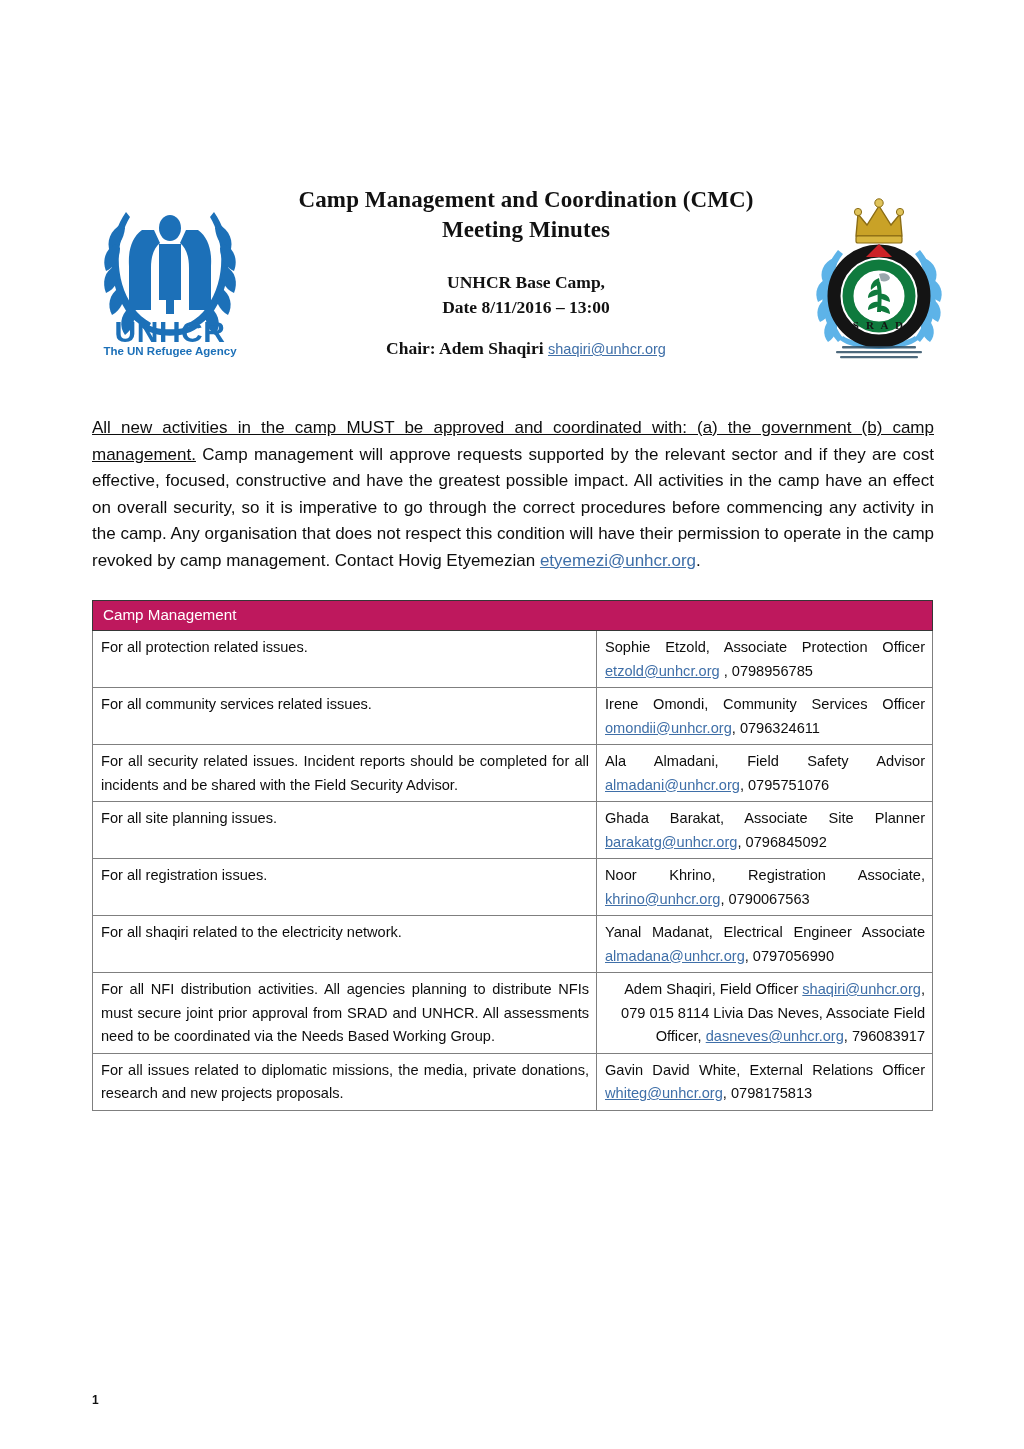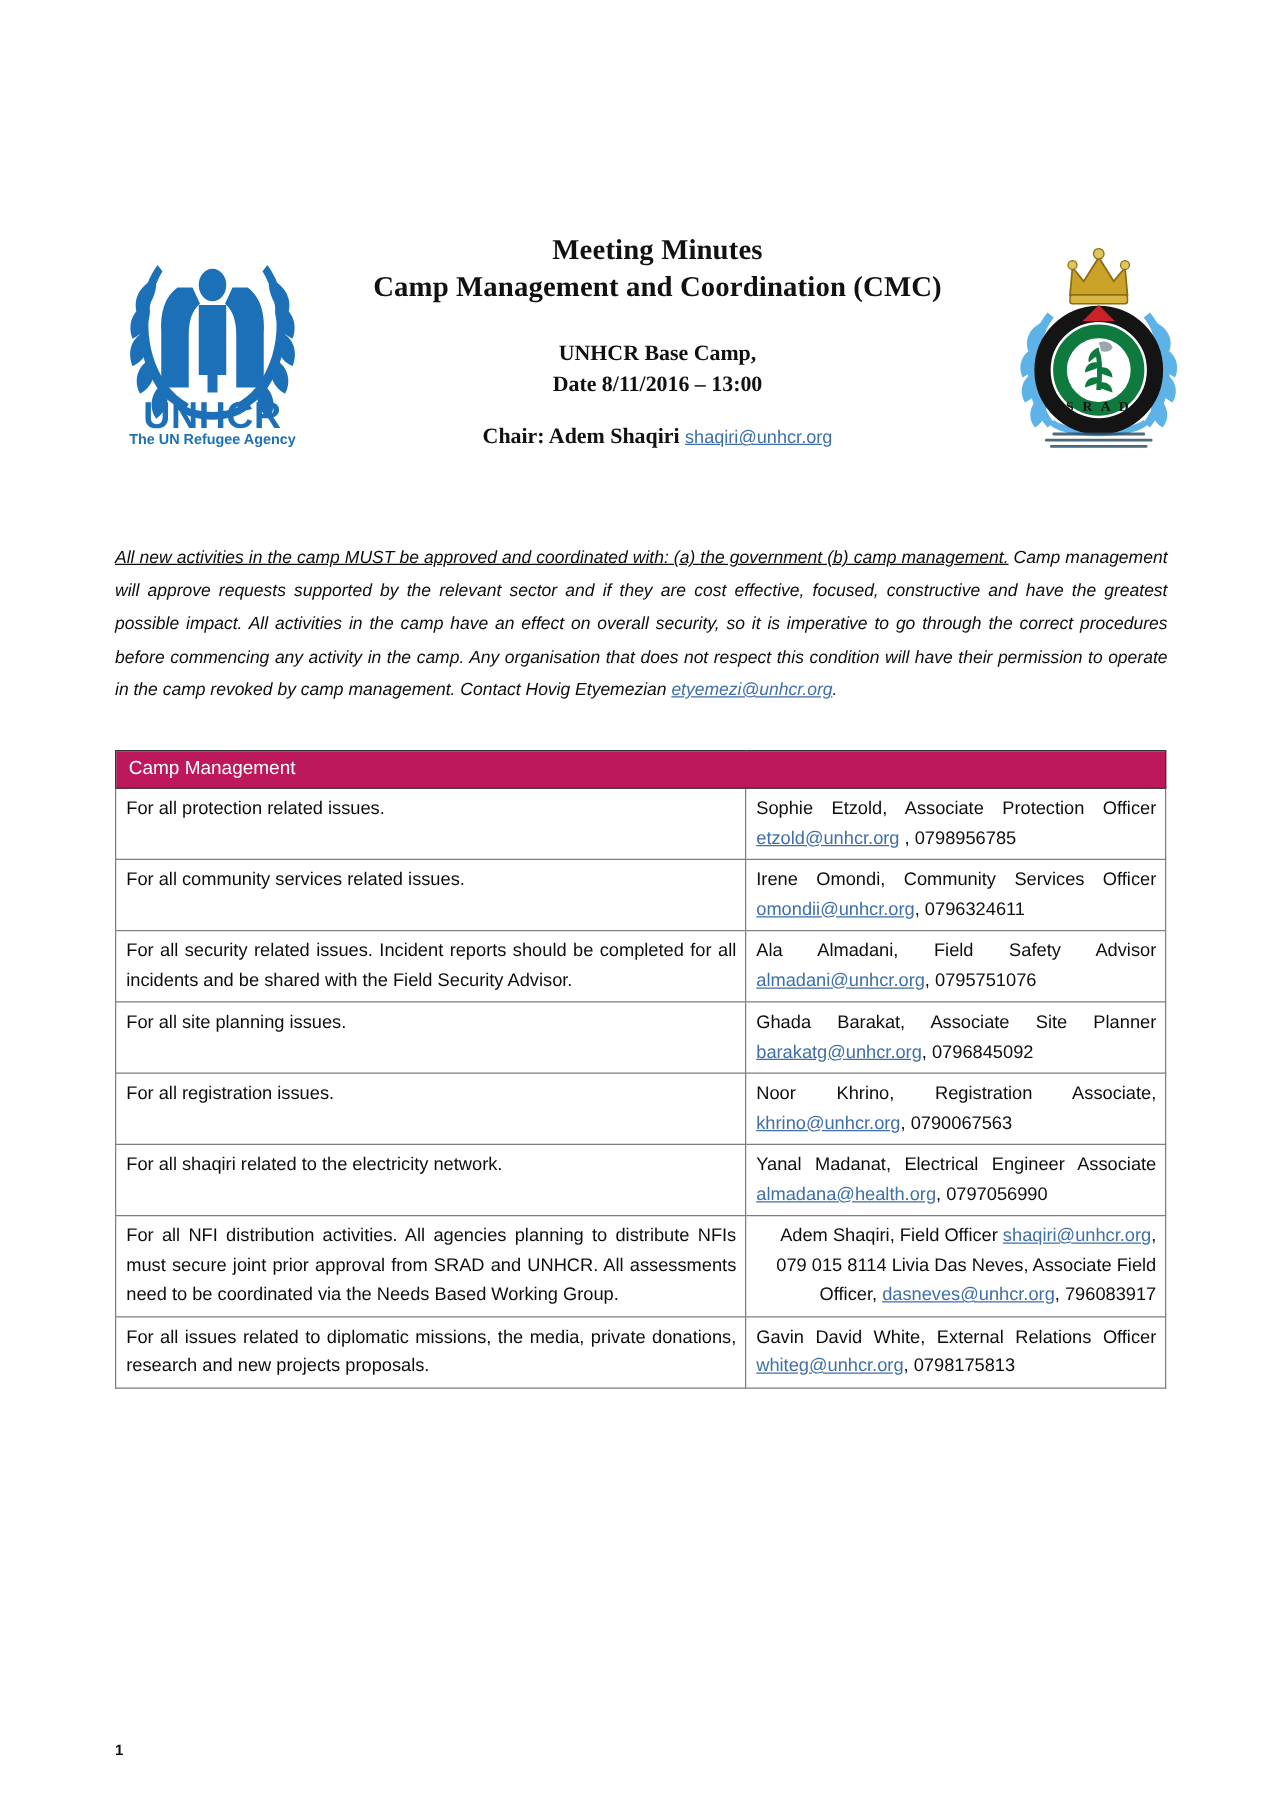--- a/index.html
+++ b/index.html
@@ -76,27 +76,26 @@
   
   .mail {
     color: #3f6fa8;
     text-decoration: underline;
   }
 
   
   .intro {
     position: absolute;
     left: 92px;
-    top: 418px;
+    top: 398px;
     width: 842px;
-    font-size: 14px;
+    font-size: 17px;
     line-height: 26.5px;
     text-align: justify;
     color: #0d0d0d;
-    font-style: italic;
   }
   .intro .lead {
     text-decoration: underline;
   }
 
   
   .cmc-table {
     position: absolute;
     left: 92px;
     top: 600px;
@@ -172,22 +171,22 @@
           <path d="M63 54 C63 54 63 96 63 110 L70 110 L70 124 L78 124 L78 110 L85 110 C85 96 85 54 85 54 Z"></path>
         </g>
 
         <text x="74" y="152" text-anchor="middle" font-family="&quot;Liberation Sans&quot;, sans-serif" font-size="30" font-weight="bold" fill="#1c70b8" letter-spacing="0.5">UNHCR</text>
         <text x="74" y="165" text-anchor="middle" font-family="&quot;Liberation Sans&quot;, sans-serif" font-size="11.5" font-weight="bold" fill="#1c70b8">The UN Refugee Agency</text>
       </svg>
     </div>
 
     <div class="header-text">
       <div class="doc-title">
+        <div>Camp Management and Coordination (CMC)</div>
         <div>Meeting Minutes</div>
-        <div>Camp Management and Coordination (CMC)</div>
       </div>
       <div class="meeting-loc">
         <div>UNHCR Base Camp,</div>
         <div>Date 8/11/2016 – 13:00</div>
       </div>
       <div class="chair-line">
         <span>Chair: Adem Shaqiri</span>
         <span class="mail">shaqiri@unhcr.org</span>
       </div>
     </div>
@@ -275,21 +274,21 @@
       <tr>
         <td class="col-left">For all site planning issues.</td>
         <td class="col-right"><span>Ghada Barakat, Associate Site Planner </span><span class="mail">barakatg@unhcr.org</span><span>, 0796845092</span></td>
       </tr>
       <tr>
         <td class="col-left">For all registration issues.</td>
         <td class="col-right"><span>Noor Khrino, Registration Associate, </span><span class="mail">khrino@unhcr.org</span><span>, 0790067563</span></td>
       </tr>
       <tr>
         <td class="col-left">For all shaqiri related to the electricity network.</td>
-        <td class="col-right"><span>Yanal Madanat, Electrical Engineer Associate </span><span class="mail">almadana@health.org</span><span>, 0797056990</span></td>
+        <td class="col-right"><span>Yanal Madanat, Electrical Engineer Associate </span><span class="mail">almadana@unhcr.org</span><span>, 0797056990</span></td>
       </tr>
       <tr>
         <td class="col-left">For all NFI distribution activities. All agencies planning to distribute NFIs must secure joint prior approval from SRAD and UNHCR. All assessments need to be coordinated via the Needs Based Working Group.</td>
         <td class="col-right noj"><span>Adem Shaqiri, Field Officer </span><span class="mail">shaqiri@unhcr.org</span><span>, 079 015 8114 </span><span>Livia Das Neves, Associate Field Officer, </span><span class="mail">dasneves@unhcr.org</span><span>, 796083917</span></td>
       </tr>
       <tr>
         <td class="col-left">For all issues related to diplomatic missions, the media, private donations, research and new projects proposals.</td>
         <td class="col-right"><span>Gavin David White, External Relations Officer </span><span class="mail">whiteg@unhcr.org</span><span>, 0798175813</span></td>
       </tr>
     </tbody>

